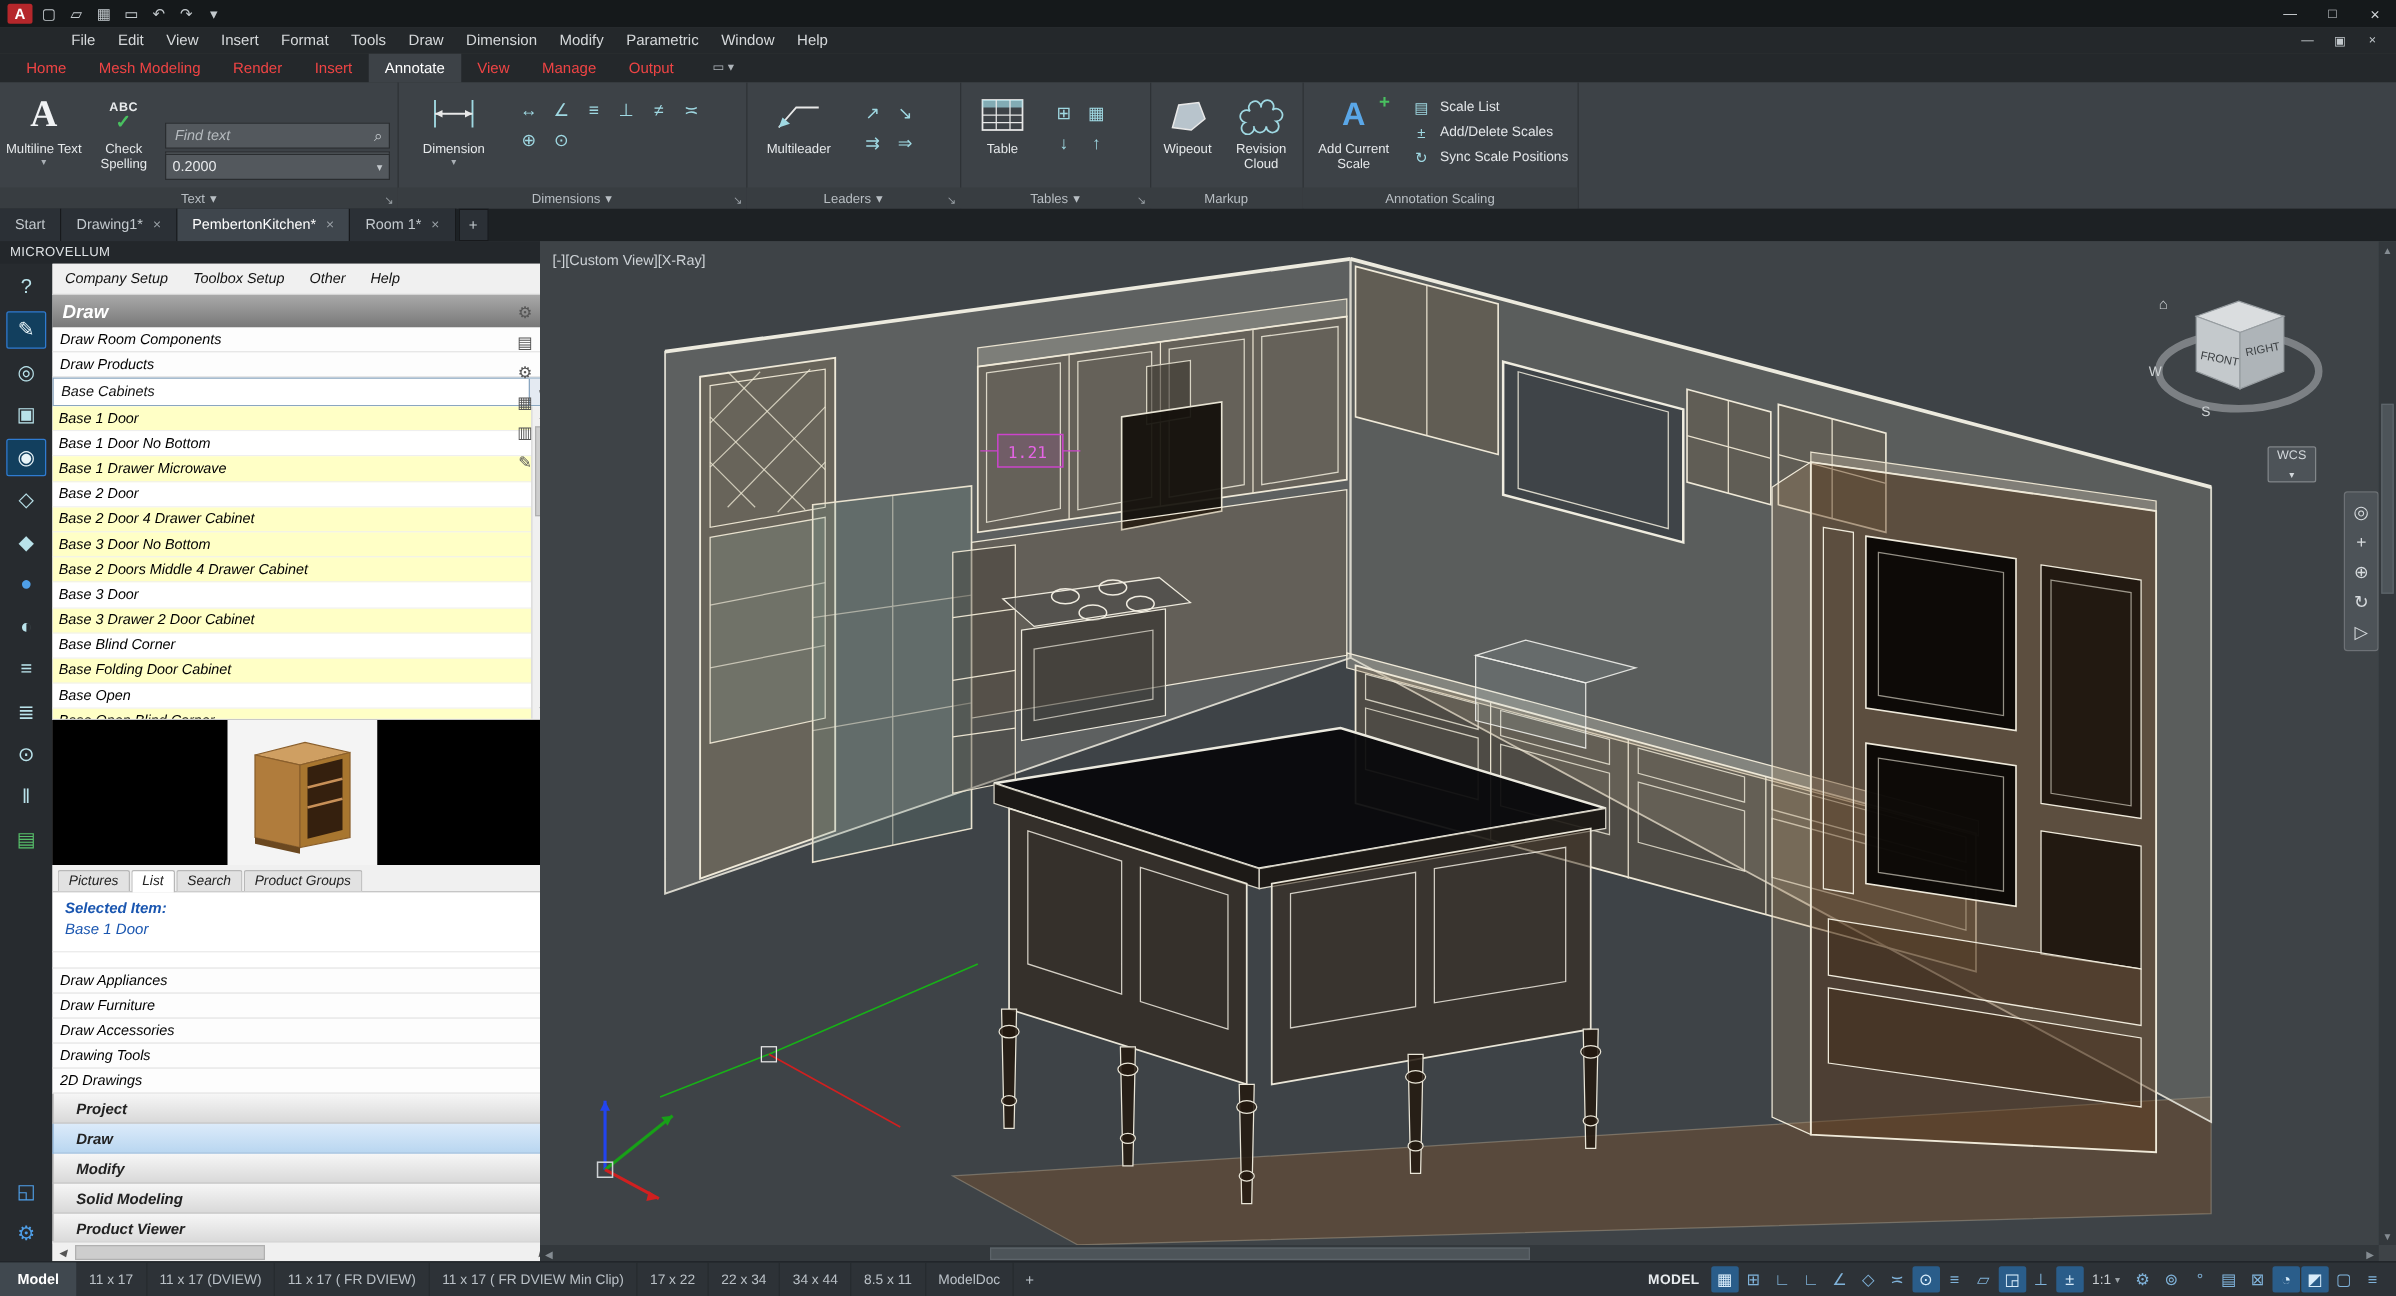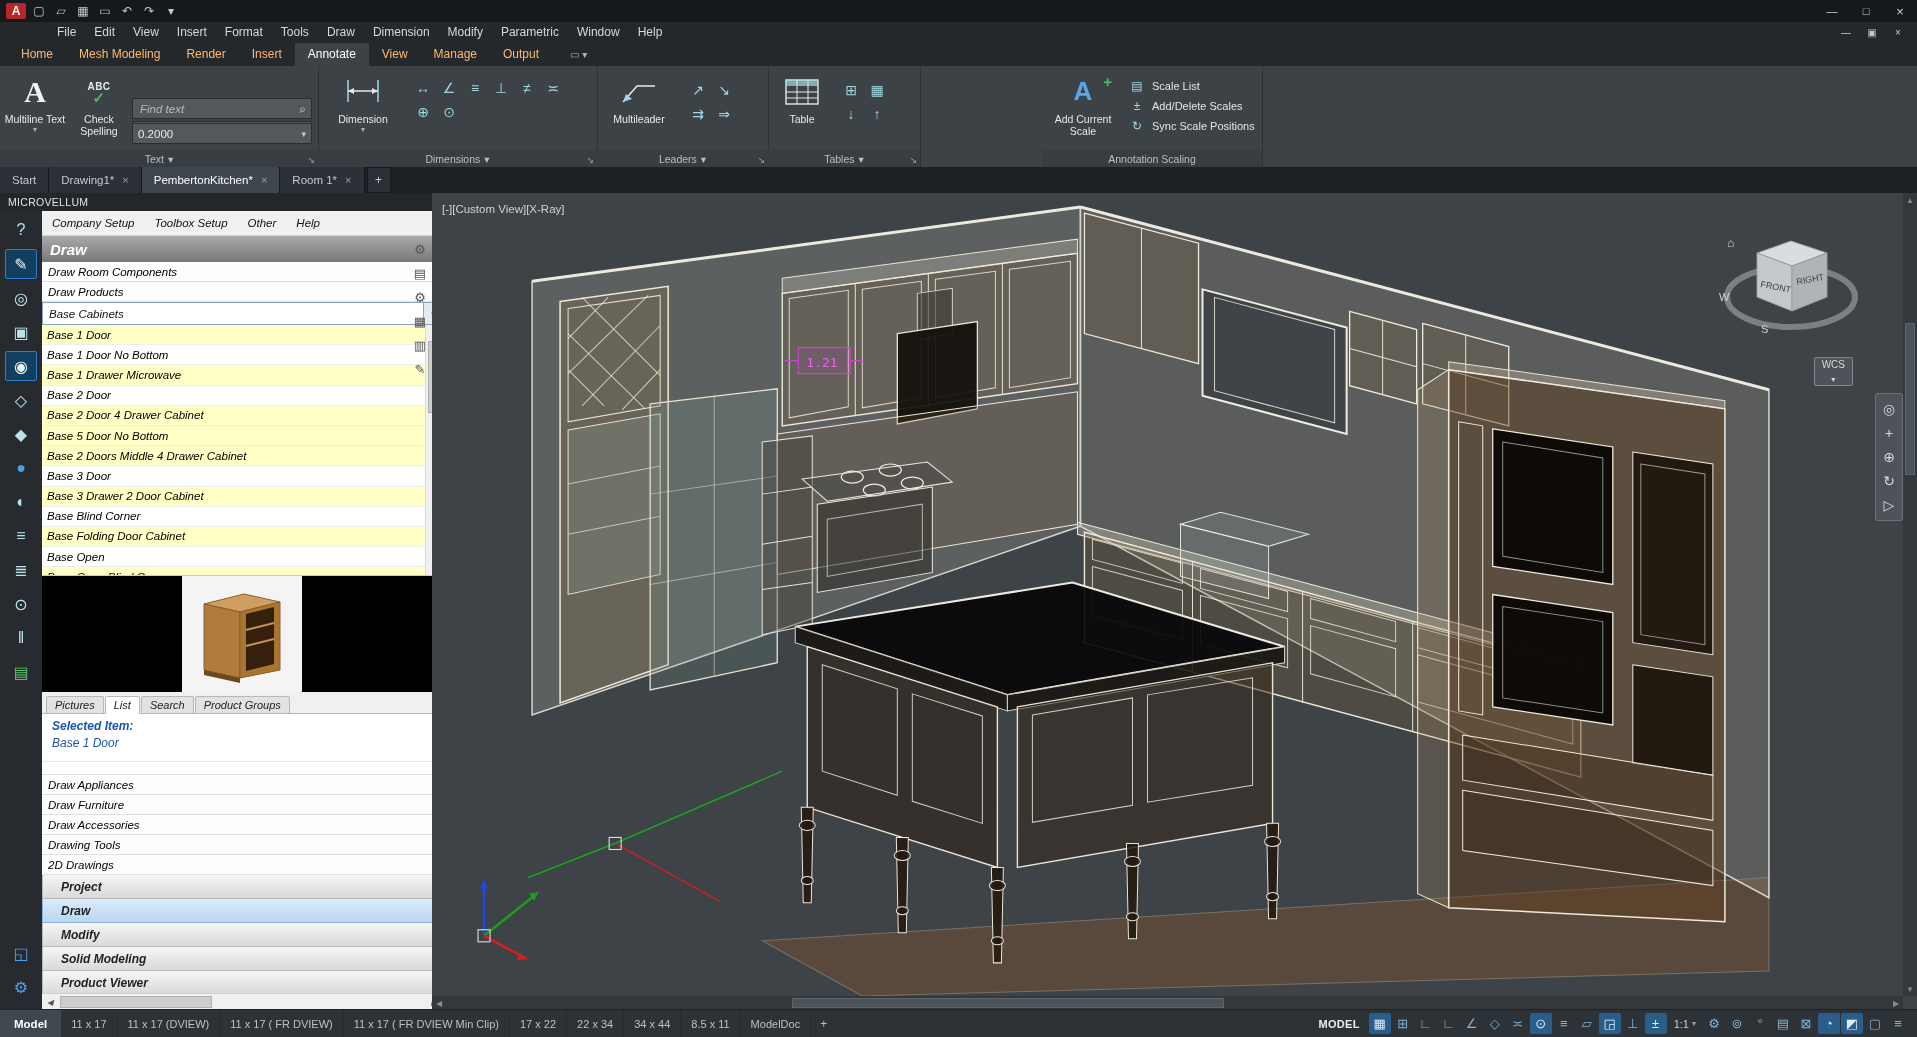--- a/index.html
+++ b/index.html
@@ -22,21 +22,21 @@
   
   #menubar{top:22px;left:0;right:0;height:21px;background:#24282b;display:flex;align-items:center;}
   #menuitems{display:flex;align-items:center;padding-left:48px;}
   .menu-item{padding:0 9px;font-size:12px;color:#d6d9db;line-height:21px;cursor:default;}
   #mdicontrols{margin-left:auto;display:flex;padding-right:6px;}
   .mdi-ic{width:26px;height:18px;color:#c3c9cd;font-size:10px;display:flex;align-items:center;justify-content:center;}
 
   
   #ribbontabs{top:43px;left:0;right:0;height:23px;background:#24282b;display:flex;align-items:flex-end;}
   #ribbontabs-inner{display:flex;padding-left:8px;}
-  .rtab{padding:0 13px;line-height:23px;font-size:12px;color:#fdba74;}
+  .rtab{padding:0 13px;line-height:23px;font-size:12px;color:#ef4444;}
   .rtab.active{background:#3d4247;color:#ffffff;}
   #ribbon-display-toggle{margin-left:10px;color:#aeb4b9;font-size:10px;line-height:23px;padding:0 8px;}
 
   
   #ribbon{top:66px;left:0;right:0;height:101px;background:#3d4247;border-bottom:1px solid #2c3033;}
   .rpanel{position:absolute;top:0;bottom:0;border-right:1px solid #2e3236;}
   .rpanel-title{position:absolute;left:0;right:0;bottom:0;height:17px;background:#383d41;
     display:flex;align-items:center;justify-content:center;gap:4px;font-size:10.5px;color:#b9bfc4;}
   .launcher{position:absolute;right:3px;bottom:2px;font-size:9px;color:#9aa1a6;}
   .rbtn{position:absolute;top:5px;width:62px;text-align:center;color:#e6e9eb;font-size:10.5px;line-height:1.15;}
@@ -313,20 +313,41 @@
         <span class="sm-ic">↓</span>
         <span class="sm-ic">↑</span>
       </div>
     <div class="rpanel-title">
       <span>Tables</span>
         <span>▾</span>
     </div>
     <span class="launcher">↘</span>
   </div>
 
+  <div class="rpanel" style="left:920px;width:122px;">
+    <div class="rbtn" style="left:2px;width:56px;">
+      <div class="big">
+        <svg width="38" height="32" viewBox="0 0 38 32">
+          <path d="M7,26 L12,8 L28,6 L33,19 L22,28 Z" fill="#b8c4cc" stroke="#e8e8e8" stroke-width="1.2"></path>
+        </svg>
+      </div>
+      <div>Wipeout</div>
+    </div>
+    <div class="rbtn" style="left:60px;width:58px;">
+      <div class="big">
+        <svg width="42" height="32" viewBox="0 0 42 32">
+          <path d="M8,22 a5,5 0 1 1 4,-9 a5,5 0 1 1 9,-3 a5,5 0 1 1 9,2 a5,5 0 1 1 3,9 a5,5 0 1 1 -8,4 a5,5 0 1 1 -10,0 a5,5 0 1 1 -7,-3 z" fill="none" stroke="#9fd8e2" stroke-width="1.4"></path>
+        </svg>
+      </div>
+      <div>Revision Cloud</div>
+    </div>
+    <div class="rpanel-title">
+      <span>Markup</span>
+    </div>
+  </div>
 
   <div class="rpanel" style="left:1042px;width:220px;">
     <div class="rbtn" style="left:4px;width:74px;">
       <div class="big" style="position:relative;">
         <span style="font-size:26px;font-weight:bold;color:#5aa7e8;">A</span>
         <span style="position:absolute;right:8px;top:2px;color:#49c060;font-size:15px;font-weight:bold;">+</span>
       </div>
       <div>Add Current Scale</div>
     </div>
     <div id="annscale-items" style="position:absolute;left:86px;top:10px;">
@@ -414,21 +435,21 @@
         <span>Base Cabinets</span>
         <span class="dd">▾</span>
       </div>
       <div id="plist">
         <div id="plist-rows">
             <div class="plist-row hl">Base 1 Door</div>
             <div class="plist-row">Base 1 Door No Bottom</div>
             <div class="plist-row hl">Base 1 Drawer Microwave</div>
             <div class="plist-row">Base 2 Door</div>
             <div class="plist-row hl">Base 2 Door 4 Drawer Cabinet</div>
-            <div class="plist-row hl">Base 5 Door No Bottom</div>
+            <div class="plist-row hl">Base 3 Door No Bottom</div>
             <div class="plist-row hl">Base 2 Doors Middle 4 Drawer Cabinet</div>
             <div class="plist-row">Base 3 Door</div>
             <div class="plist-row hl">Base 3 Drawer 2 Door Cabinet</div>
             <div class="plist-row">Base Blind Corner</div>
             <div class="plist-row hl">Base Folding Door Cabinet</div>
             <div class="plist-row">Base Open</div>
             <div class="plist-row hl">Base Open Blind Corner</div>
           </div>
         <div class="vscroll-lite">
           <div class="arr">▲</div>

